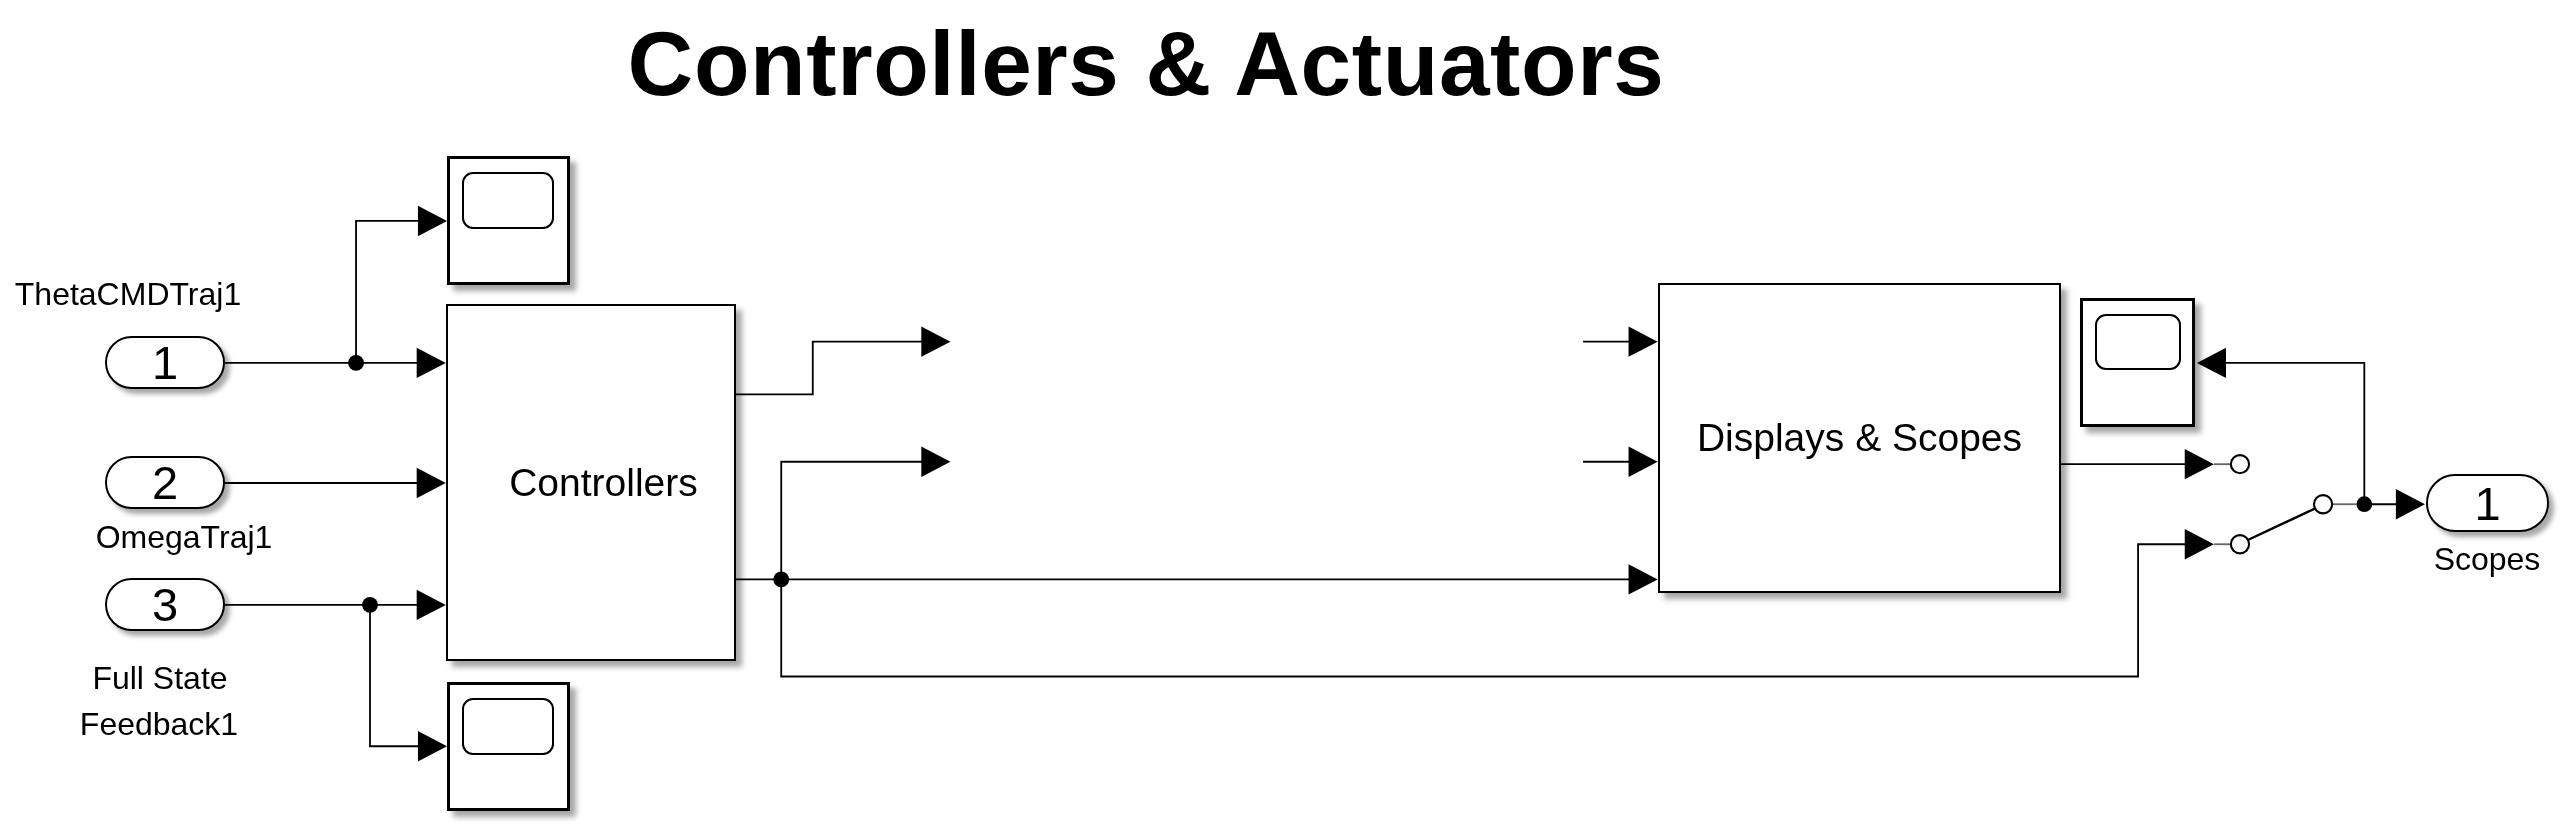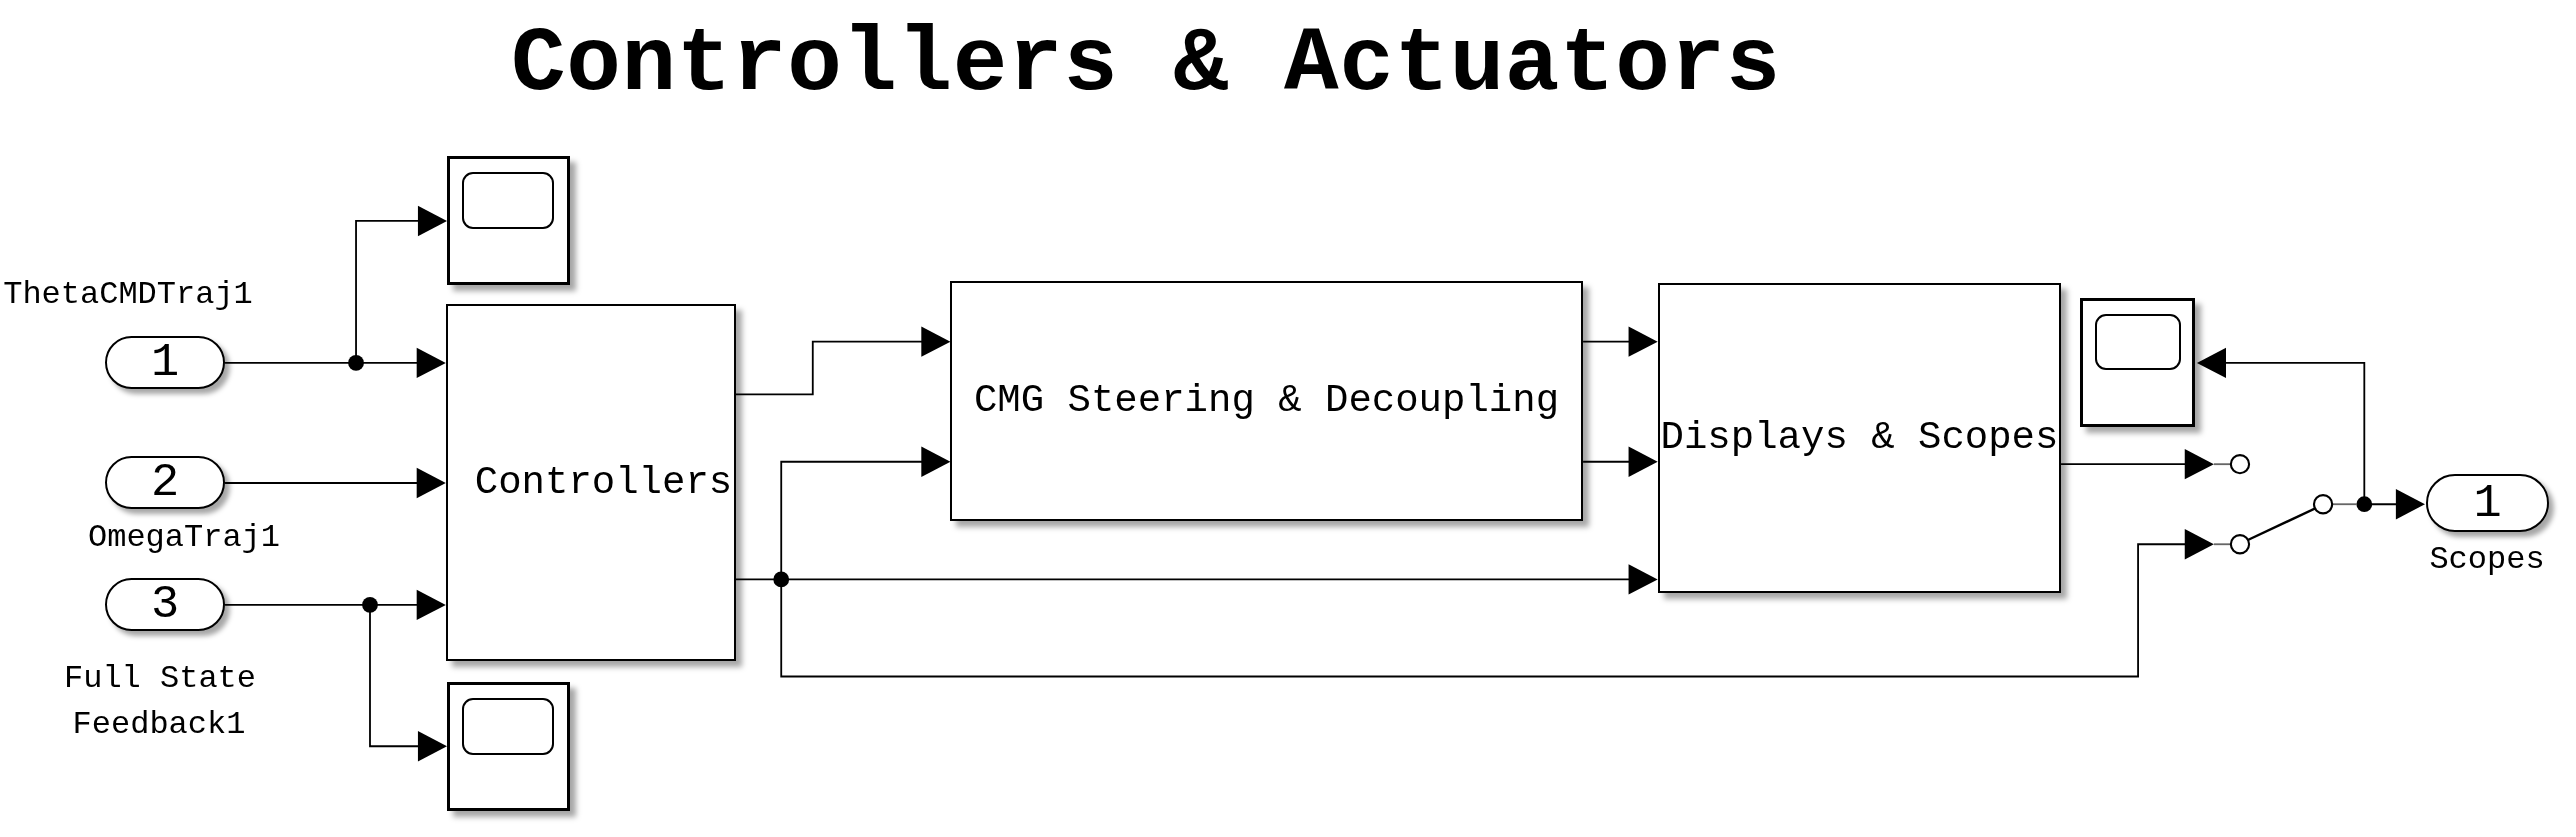--- a/index.html
+++ b/index.html
@@ -1,17 +1,17 @@
 <!DOCTYPE html>
 <html style="font-size:9.7px"><head>
 <meta charset="utf-8">
 <style>
   html,body{margin:0;padding:0;background:#ffffff;}
   #canvas{position:relative;width:2576px;height:838px;background:#ffffff;
-          font-family:Liberation Mono, monospace;color:#000;overflow:hidden;}
+          font-family:Liberation Sans, sans-serif;color:#000;overflow:hidden;}
   #wire-layer{position:absolute;left:0;top:0;z-index:1;}
   .block{position:absolute;z-index:2;background:#fff;border:2.4px solid #000;
          box-sizing:border-box;display:flex;align-items:center;justify-content:center;
          box-shadow:6px 6px 5.5px rgba(0,0,0,0.35);}
   .block-label{font-size:39px;white-space:nowrap;}
   .scope{position:absolute;z-index:2;background:#fff;border:3.6px solid #000;
          box-sizing:border-box;box-shadow:6px 6px 5.5px rgba(0,0,0,0.35);}
   .screen{position:absolute;background:#fff;border:2.4px solid #000;border-radius:11px;
           box-sizing:border-box;}
   .port{position:absolute;z-index:2;background:#fff;border:2.4px solid #000;
@@ -119,23 +119,20 @@
   </div>
 
   <div class="scope" style="left:2080px;top:298px;width:115px;height:129px;">
     <div class="screen" style="left:11.5px;top:13.3px;width:86px;height:56px;"></div>
   </div>
 
   <div class="block" style="left:446px;top:304px;width:290px;height:357px;padding-left:25px;">
     <span class="block-label">Controllers</span>
   </div>
 
-  <div class="block" style="left:950px;top:281px;width:633px;height:240px;">
-    <span class="block-label">CMG Steering &amp; Decoupling</span>
-  </div>
 
   <div class="block" style="left:1658px;top:283px;width:403px;height:310px;">
     <span class="block-label">Displays &amp; Scopes</span>
   </div>
 
   <div class="port" style="left:2426px;top:474px;width:123px;height:58px;">
     <span class="port-num">1</span>
   </div>
   <div class="lbl" style="left:2487px;top:559px;">Scopes</div>
 

